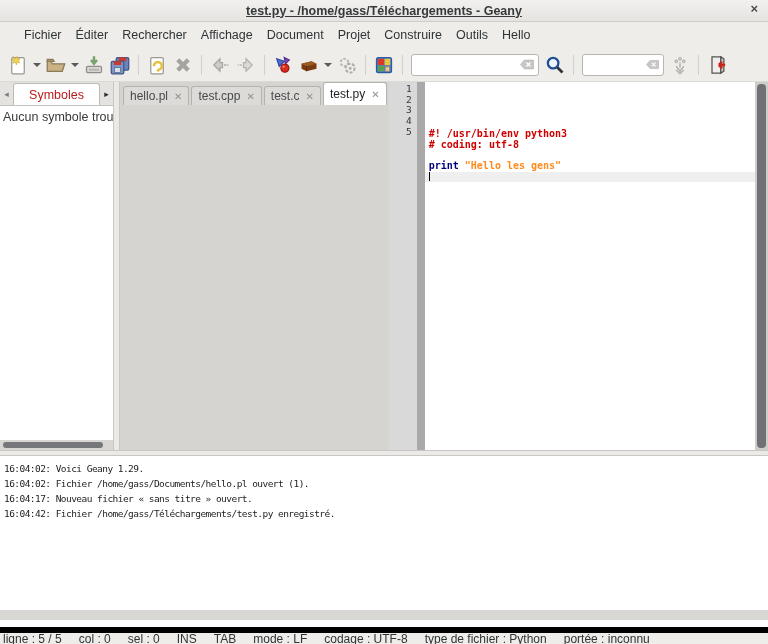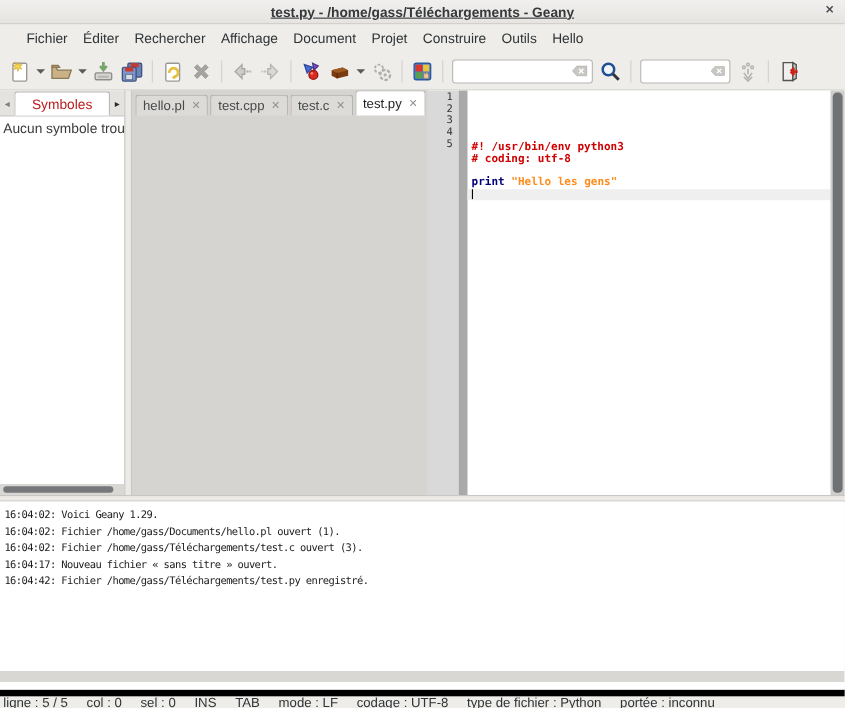--- a/index.html
+++ b/index.html
@@ -322,21 +322,20 @@
   <div class="hsplit"></div>
 
   <div class="bottom">
     <div class="messages">
 
         <div class="msg-line">16:04:02: Voici Geany 1.29.</div>
 
         <div class="msg-line">16:04:02: Fichier /home/gass/Documents/hello.pl ouvert (1).</div>
 
 
-        <div class="msg-line">16:04:02: Fichier /home/gass/Téléchargements/test.c ouvert (3).</div>
 
 
         <div class="msg-line">16:04:17: Nouveau fichier « sans titre » ouvert.</div>
 
         <div class="msg-line">16:04:42: Fichier /home/gass/Téléchargements/test.py enregistré.</div>
 
       <div class="bottom-hscroll">
           <div class="thumb"></div>
         </div>
     </div>

